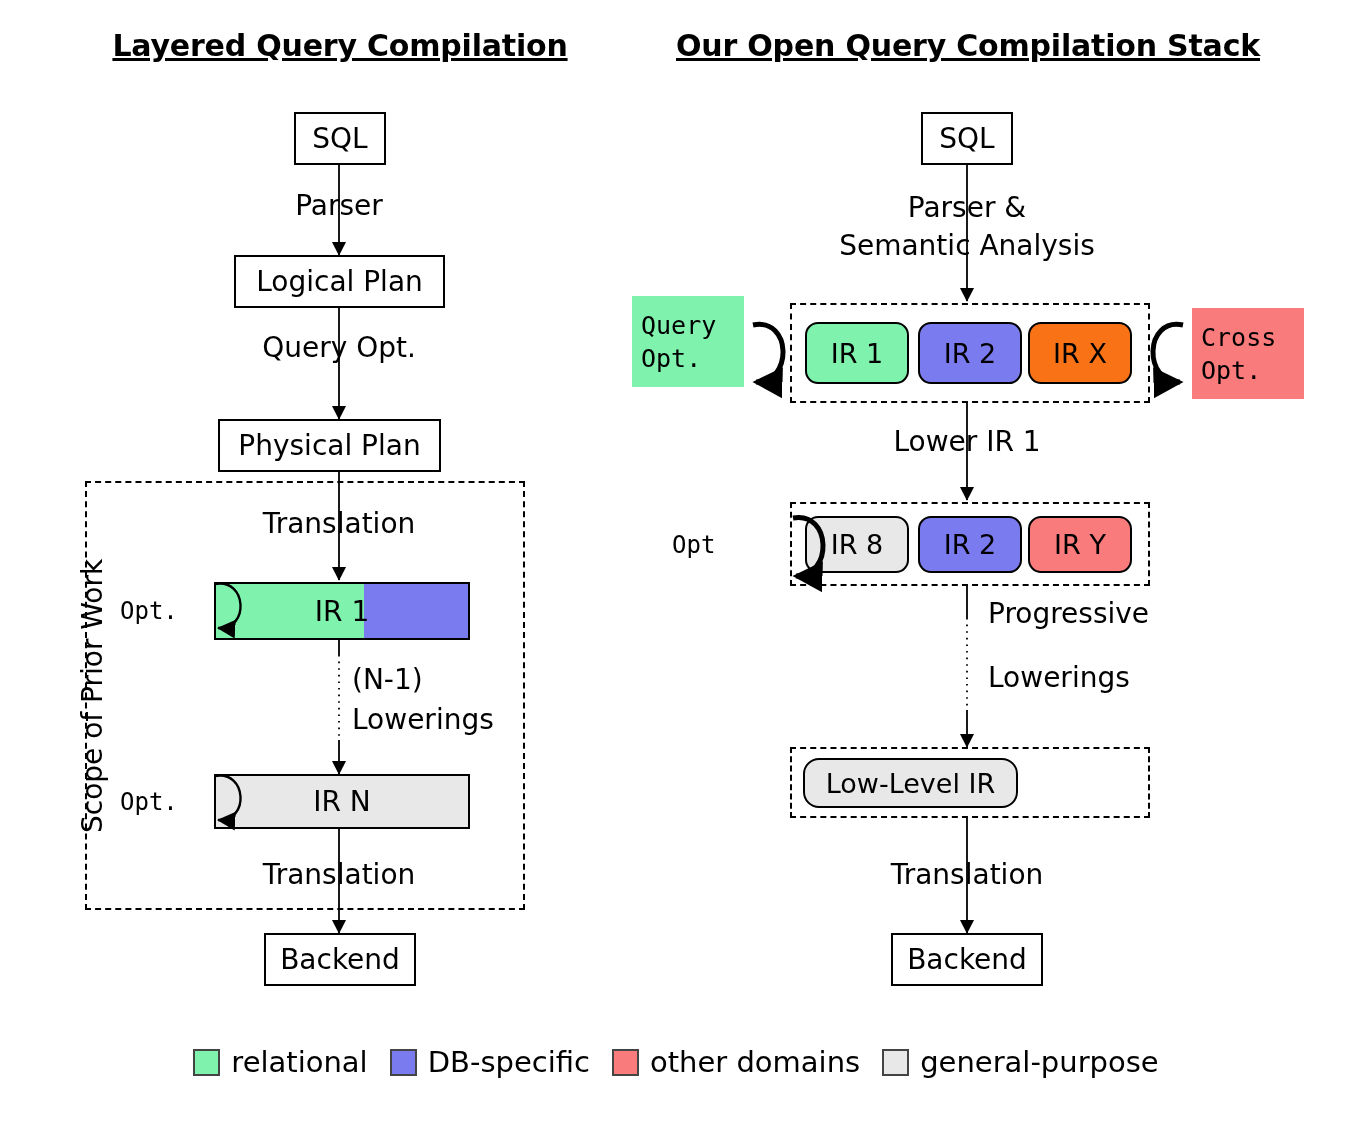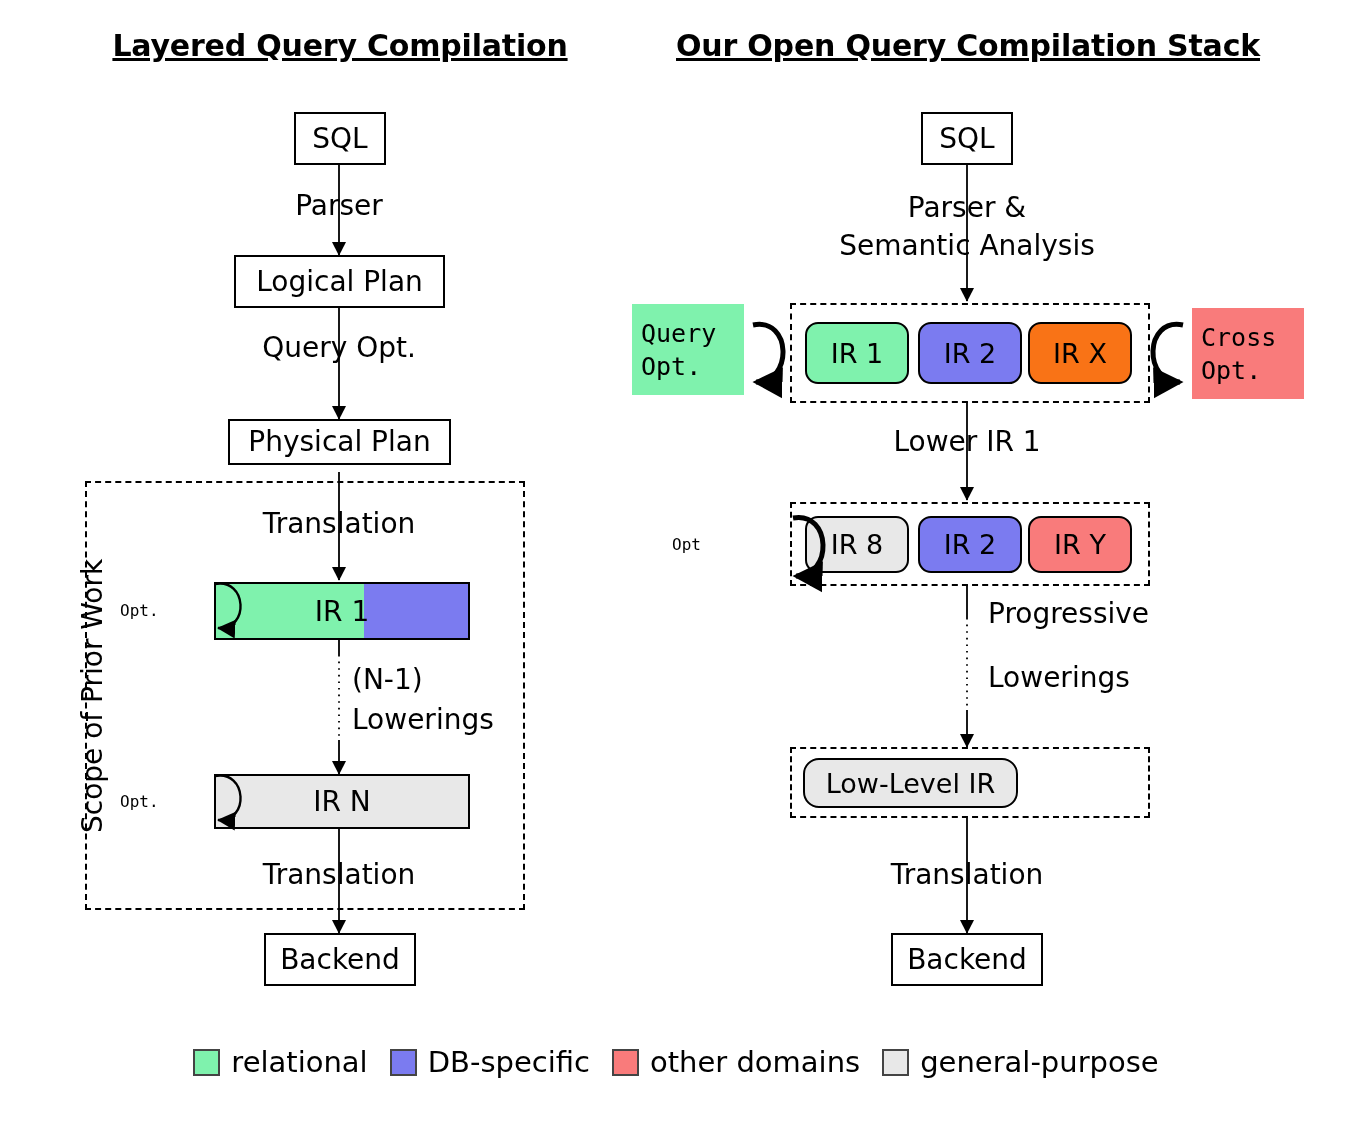--- a/index.html
+++ b/index.html
@@ -36,21 +36,21 @@
     position: absolute;
     font-family: "DejaVu Sans", sans-serif;
     font-size: 28px;
     line-height: 36px;
     white-space: nowrap;
     text-align: center;
   }
   .mono-label {
     position: absolute;
     font-family: "DejaVu Sans Mono", monospace;
-    font-size: 16px;
+    font-size: 24px;
     line-height: 32px;
     white-space: nowrap;
   }
 
   
   .node {
     position: absolute;
     box-sizing: border-box;
     border: 2px solid #000000;
     background: #ffffff;
@@ -224,21 +224,21 @@
   <div class="col-title" style="left:0; top:28px; width:680px;">Layered Query Compilation</div>
 
   <div class="node" style="left:294px; top:112px; width:92px; height:53px;">SQL</div>
 
   <div class="edge-label" style="left:239px; top:188px; width:200px;">Parser</div>
 
   <div class="node" style="left:234px; top:255px; width:211px; height:53px;">Logical Plan</div>
 
   <div class="edge-label" style="left:229px; top:330px; width:220px;">Query Opt.</div>
 
-  <div class="node" style="left:228px; top:419px; width:223px; height:46px;">Physical Plan</div>
+  <div class="node" style="left:218px; top:419px; width:223px; height:53px;">Physical Plan</div>
 
   <div class="dashed-box" style="left:85px; top:481px; width:440px; height:429px;"></div>
 
   <div class="rot-label" style="left:76px; top:833px;">Scope of Prior Work</div>
 
   <div class="edge-label" style="left:239px; top:506px; width:200px;">Translation</div>
 
   <div class="ir-bar" style="left:214px; top:582px; width:256px; height:58px; background:#ffffff;">
     <span class="half" style="left:0; width:148px; background:#7ff2ad; z-index:2;"></span>
     <span class="half" style="left:126px; right:0; background:#7b7bf0; z-index:1;"></span>
@@ -260,21 +260,21 @@
 
   <div class="node" style="left:264px; top:933px; width:152px; height:53px;">Backend</div>
 
   <div class="col-title" style="left:640px; top:28px; width:656px;">Our Open Query Compilation Stack</div>
 
   <div class="node" style="left:921px; top:112px; width:92px; height:53px;">SQL</div>
 
   <div class="edge-label" style="left:817px; top:190px; width:300px;">Parser &amp;</div>
   <div class="edge-label" style="left:817px; top:228px; width:300px;">Semantic Analysis</div>
 
-  <div class="opt-block" style="left:632px; top:304px; width:112px; height:91px; background:#7ff2ad;">
+  <div class="opt-block" style="left:632px; top:296px; width:112px; height:91px; background:#7ff2ad;">
     <span>Query</span>
     <span>Opt.</span>
   </div>
 
   <div class="opt-block" style="left:1192px; top:308px; width:112px; height:91px; background:#f97b7b;">
     <span>Cross</span>
     <span>Opt.</span>
   </div>
 
   <div class="dashed-box" style="left:790px; top:303px; width:360px; height:100px;"></div>

